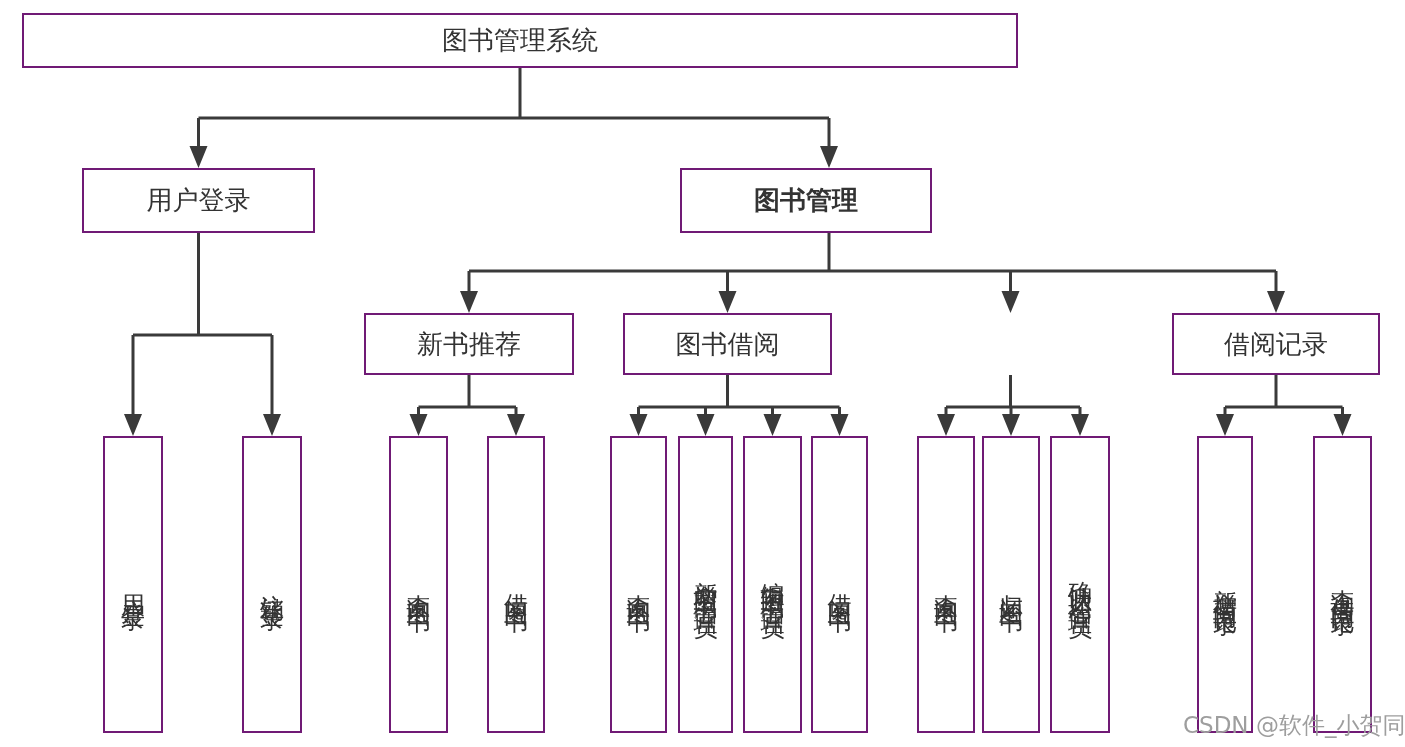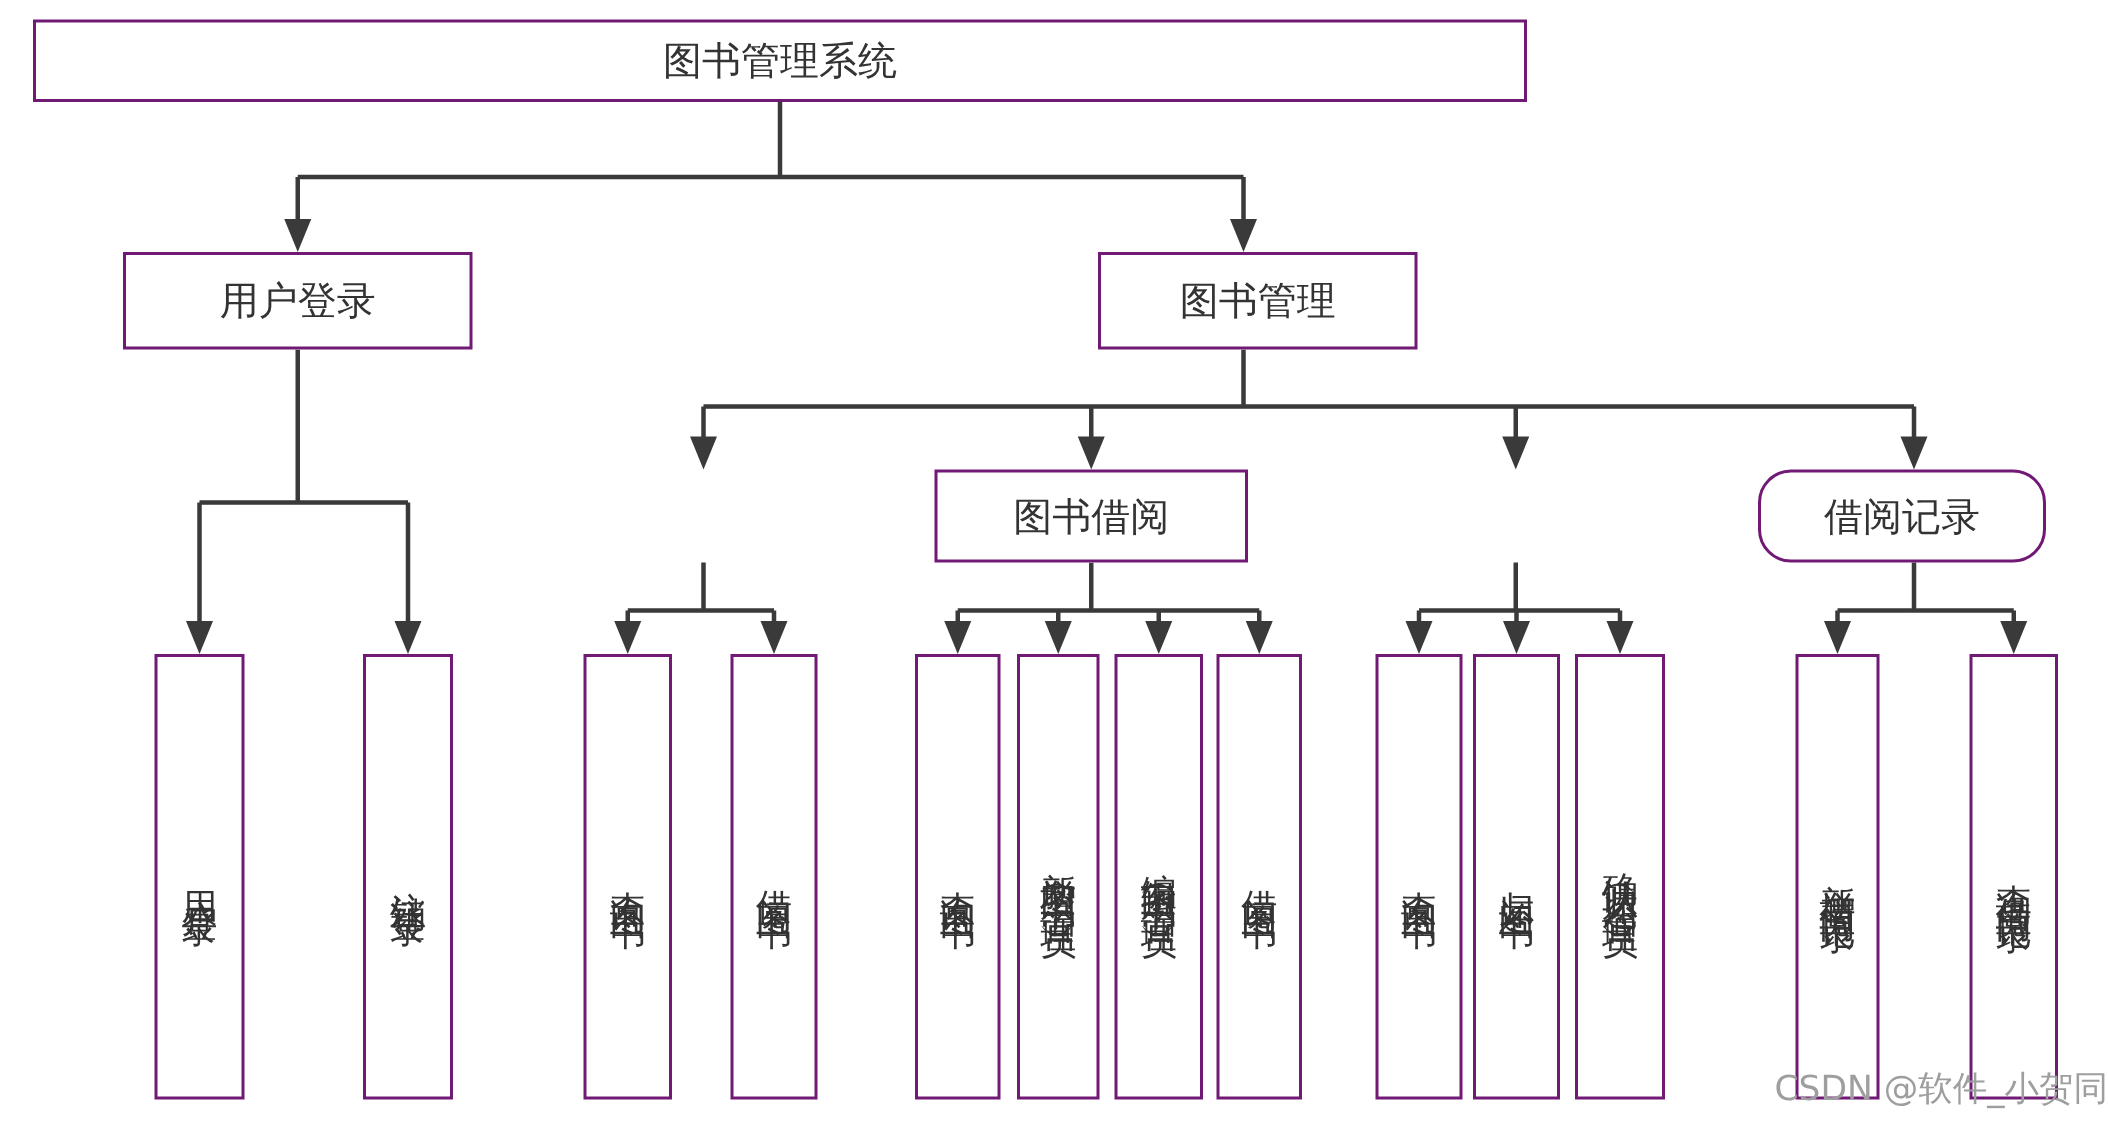--- a/index.html
+++ b/index.html
@@ -64,28 +64,31 @@
     </g>
   </svg>
 
   <div class="node root">
     <span class="label">图书管理系统</span>
   </div>
 
   <div class="node lvl2" style="left:82px;width:233px;">
     <span class="label">用户登录</span>
   </div>
-  <div class="node lvl2" style="left:732px;width:213px;">
+  <div class="node lvl2" style="left:680px;width:252px;font-weight:bold;">
     <span class="label">图书管理</span>
   </div>
 
+  <div class="node lvl3" style="left:364px;width:210px;">
+    <span class="label">新书推荐</span>
+  </div>
   <div class="node lvl3" style="left:623px;width:209px;">
     <span class="label">图书借阅</span>
   </div>
-  <div class="node lvl3" style="left:1172px;width:192px;border-radius:22px;">
+  <div class="node lvl3" style="left:1172px;width:208px;">
     <span class="label">借阅记录</span>
   </div>
 
   <div class="node leaf" style="left:103px;width:60px;">
     <span class="vtext">用户登录</span>
   </div>
   <div class="node leaf" style="left:242px;width:60px;">
     <span class="vtext">注销登录</span>
   </div>
 

